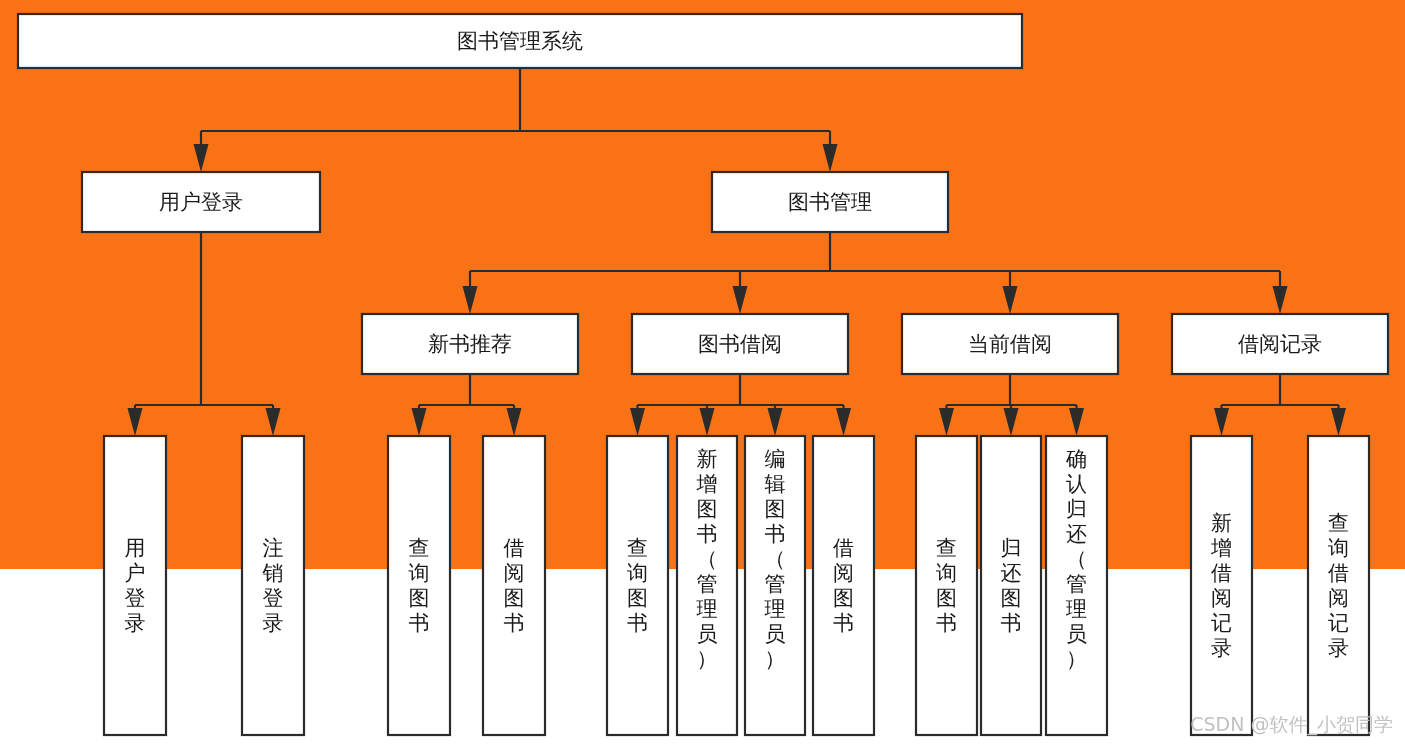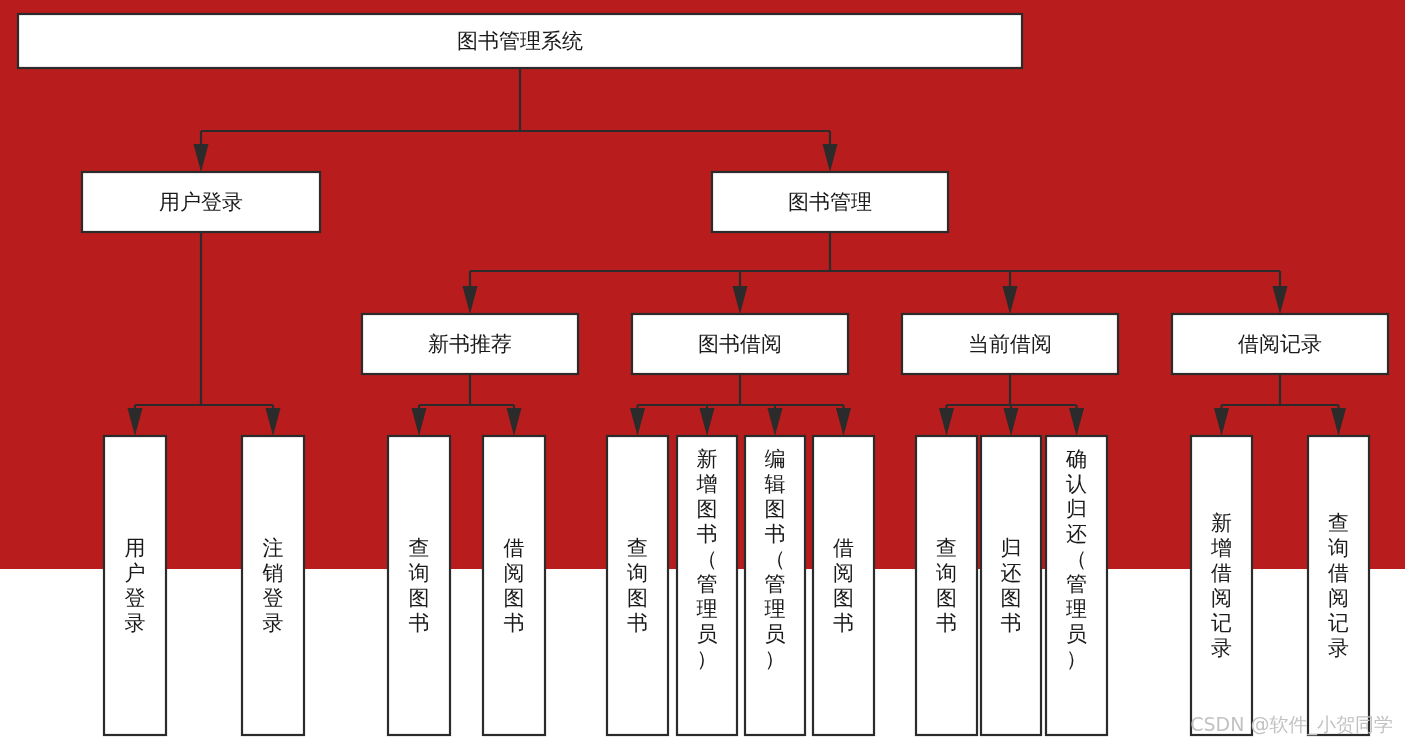--- a/index.html
+++ b/index.html
@@ -12,21 +12,21 @@
     width: 1405px;
     height: 747px;
     font-family: "DejaVu Sans", "Liberation Sans", sans-serif;
     overflow: hidden;
     position: relative;
   }
   #diagram-root {
     position: relative;
     width: 1405px;
     height: 569px;
-    background: #b91c1c;
+    background: #f97316;
   }
   svg.diagram-canvas {
     position: absolute;
     top: 0;
     left: 0;
     width: 1405px;
     height: 747px;
     display: block;
   }
   .node-box {

